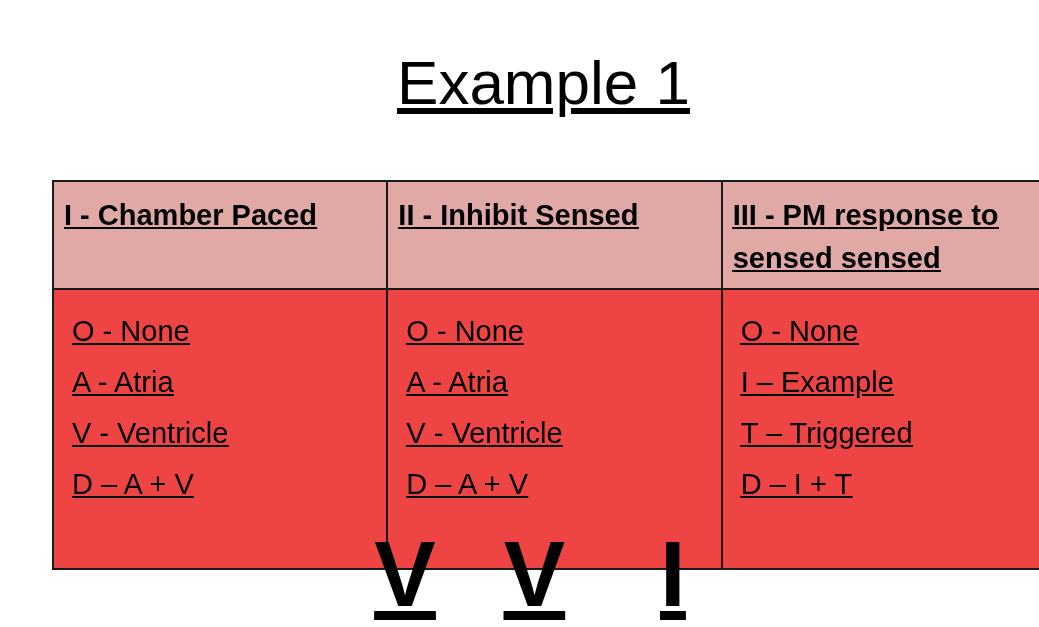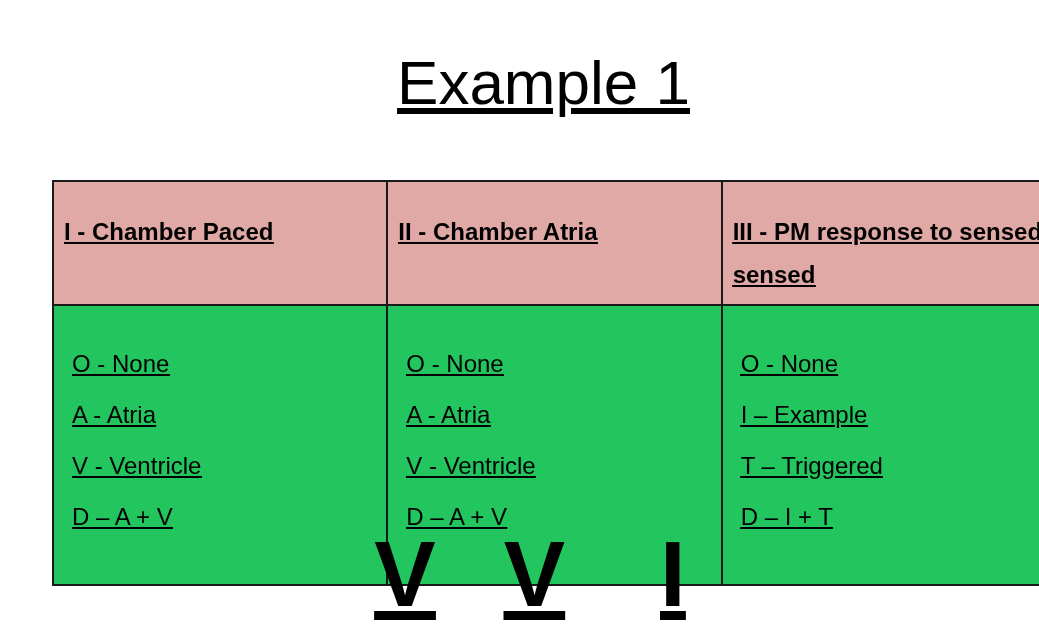--- a/index.html
+++ b/index.html
@@ -34,31 +34,31 @@
     top: 148px;
     width: 1005px;
     border-collapse: collapse;
     table-layout: fixed;
   }
   table.code-table th,
   table.code-table td {
     border: 2px solid #1a1a1a;
     vertical-align: top;
     text-align: left;
-    padding: 28px 8px 8px 10px;
-    font-size: 24px;
+    padding: 12px 8px 8px 10px;
+    font-size: 29px;
     line-height: 43px;
   }
   table.code-table th {
     background: #e1a9a6;
     font-weight: 700;
     height: 99px;
   }
   table.code-table td {
-    background: #22c55e;
+    background: #ef4444;
     font-weight: 400;
     height: 280px;
   }
   .answer-code {
     position: absolute;
     top: 488px;
     left: 0;
     width: 100%;
     display: flex;
     justify-content: center;
@@ -83,21 +83,21 @@
 <body>
 
 <div class="slide">
 
   <div class="slide-title">Example 1</div>
 
   <table class="code-table">
     <thead>
       <tr>
         <th>I - Chamber Paced</th>
-        <th>II - Chamber Atria</th>
+        <th>II - Inhibit Sensed</th>
         <th>III - PM response to sensed sensed</th>
       </tr>
     </thead>
     <tbody>
       <tr>
         <td>
           <div>O - None</div>
           <div>A - Atria</div>
           <div>V - Ventricle</div>
           <div>D – A + V</div>

